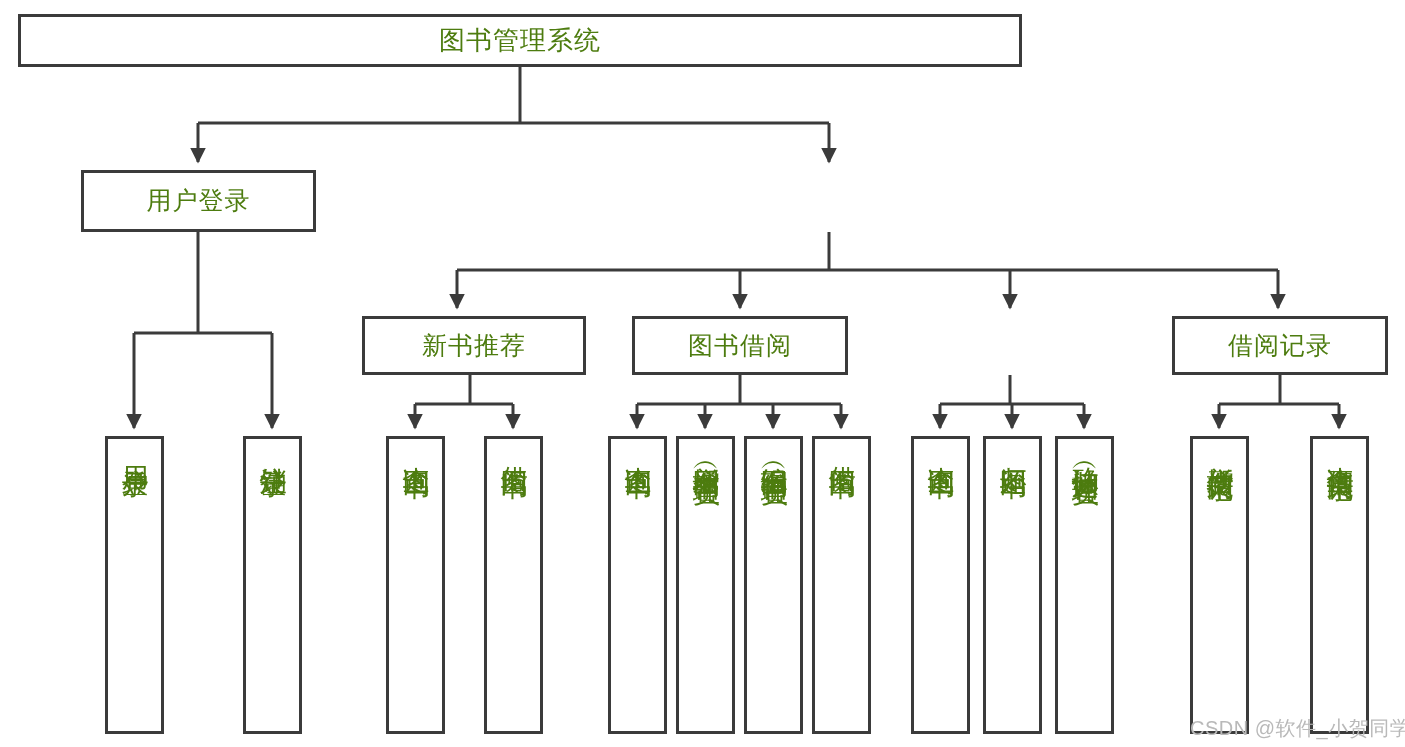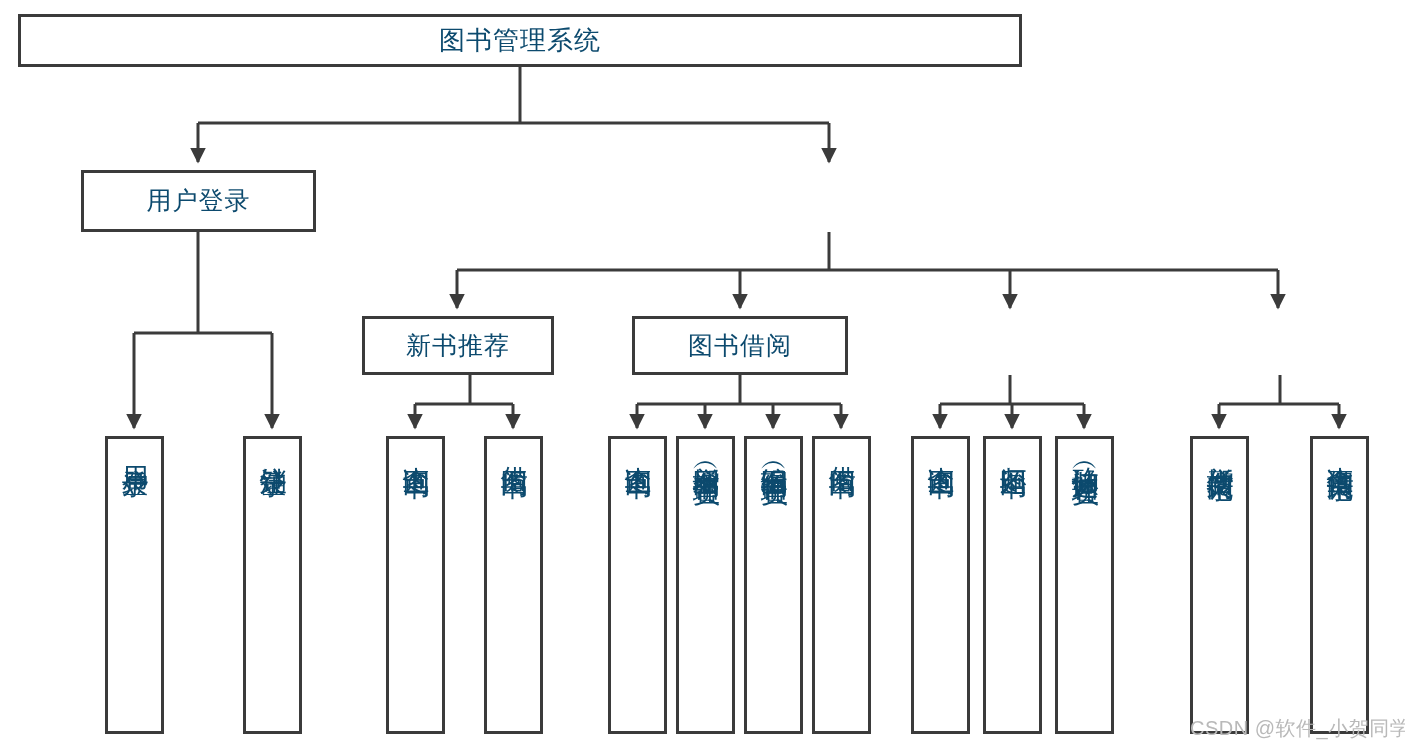--- a/index.html
+++ b/index.html
@@ -26,21 +26,21 @@
     pointer-events: none;
   }
   .node {
     position: absolute;
     box-sizing: border-box;
     border: 3px solid #3b3b3b;
     background: #ffffff;
     display: flex;
     align-items: center;
     justify-content: center;
-    color: #0c4a6e;
+    color: #4d7c0f;
   }
   .node .label {
     display: block;
     text-align: center;
     line-height: 1.18;
     letter-spacing: 1px;
   }
   
   .node.horiz .label {
     writing-mode: horizontal-tb;
@@ -125,25 +125,28 @@
   </svg>
 
   <div class="node horiz root" style="left: 18px; top: 14px; width: 1004px; height: 53px;">
     <span class="label">图书管理系统</span>
   </div>
 
   <div class="node horiz" style="left: 81px; top: 170px; width: 235px; height: 62px;">
     <span class="label">用户登录</span>
   </div>
 
-  <div class="node horiz" style="left: 362px; top: 316px; width: 192px; height: 59px;">
+  <div class="node horiz" style="left: 362px; top: 316px; width: 224px; height: 59px;">
     <span class="label">新书推荐</span>
   </div>
   <div class="node horiz" style="left: 632px; top: 316px; width: 216px; height: 59px;">
     <span class="label">图书借阅</span>
+  </div>
+  <div class="node horiz" style="left: 1172px; top: 316px; width: 216px; height: 59px;">
+    <span class="label">借阅记录</span>
   </div>
 
   <div class="node vert" style="left: 105px; top: 436px; width: 59px; height: 298px;">
     <span class="label">用户登录</span>
   </div>
   <div class="node vert" style="left: 243px; top: 436px; width: 59px; height: 298px;">
     <span class="label">注销登录</span>
   </div>
   <div class="node vert" style="left: 386px; top: 436px; width: 59px; height: 298px;">
     <span class="label">查询图书</span>

